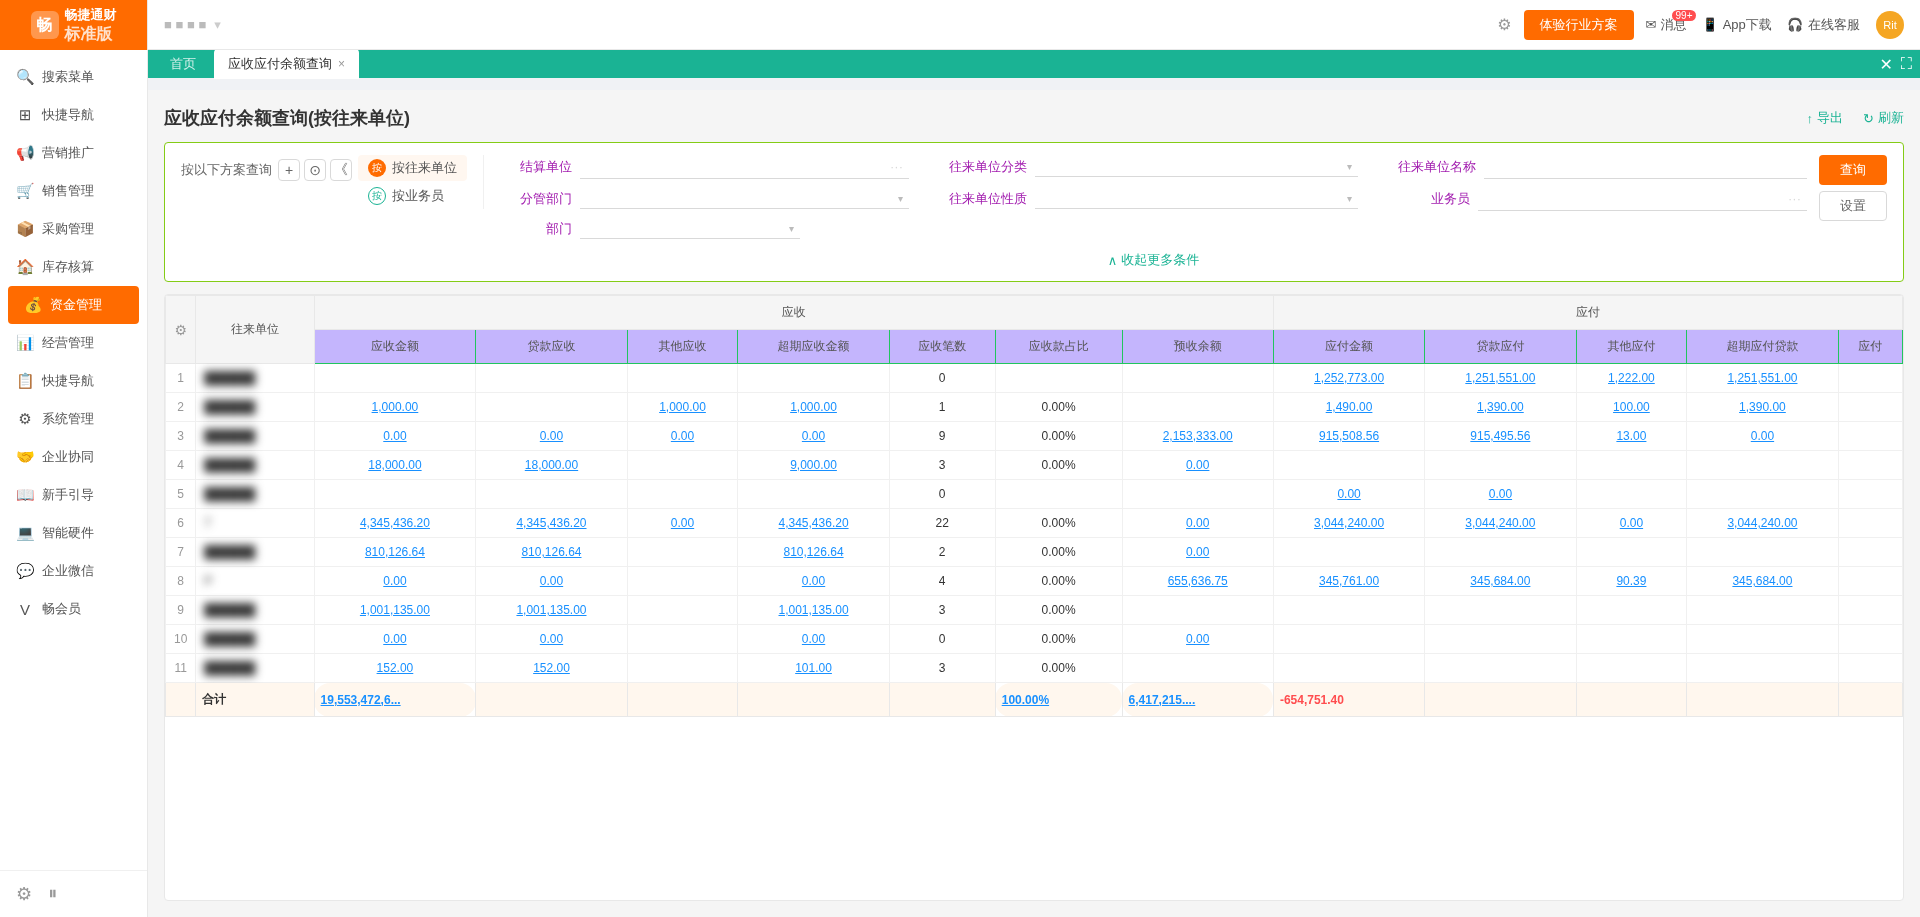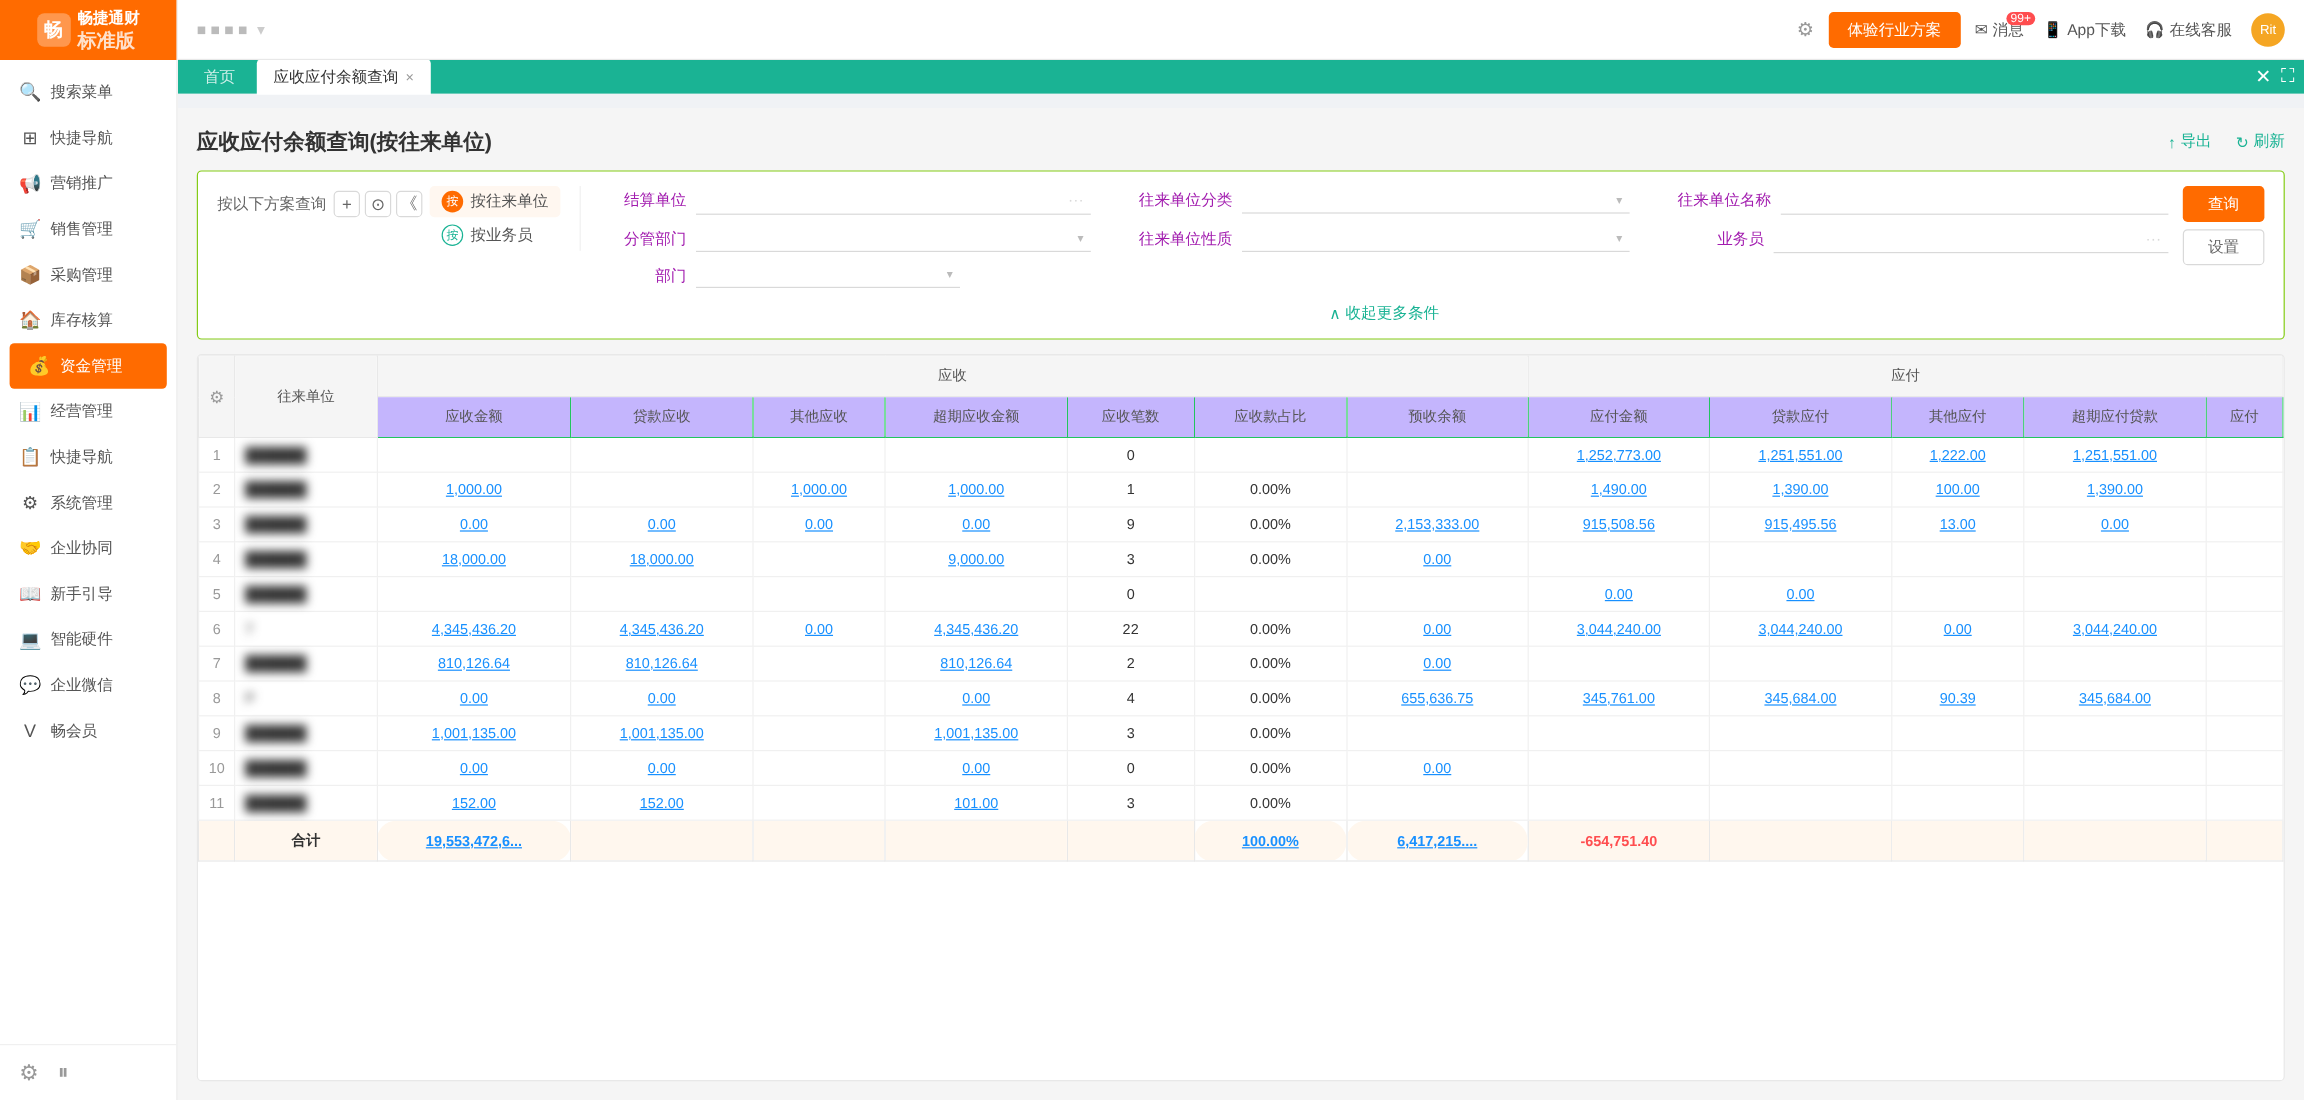--- a/index.html
+++ b/index.html
@@ -130,21 +130,21 @@
     thead tr.header-group th { background: #f5f5f5; border: 1px solid #e8e8e8; }
     tbody tr td {
       border: 1px solid #f0f0f0; padding: 7px 8px;
       text-align: center; color: #333; white-space: nowrap;
     }
     tbody tr td.link { color: #1890ff; text-decoration: underline; cursor: pointer; }
     tbody tr td.left { text-align: left; }
     tbody tr td.blurred { filter: blur(4px); user-select: none; }
     tfoot tr td {
       border: 1px solid #e8e8e8; padding: 8px 6px;
-      background: #fff7ee; font-weight: bold; color: #333; text-align: center; white-space: nowrap;
+      background: #fff7ee; font-weight: bold; color: #333; white-space: nowrap;
       position: sticky; bottom: 0;
     }
     tfoot tr td.link { color: #1890ff; text-decoration: underline; border-radius: 16px; }
     .settings-icon { color: #999; font-size: 14px; cursor: pointer; }
     .table-row-num { color: #999; width: 30px; }
 
     
     .table-container::-webkit-scrollbar { width: 6px; height: 6px; }
     .table-container::-webkit-scrollbar-thumb { background: #ccc; border-radius: 3px; }
   </style>

